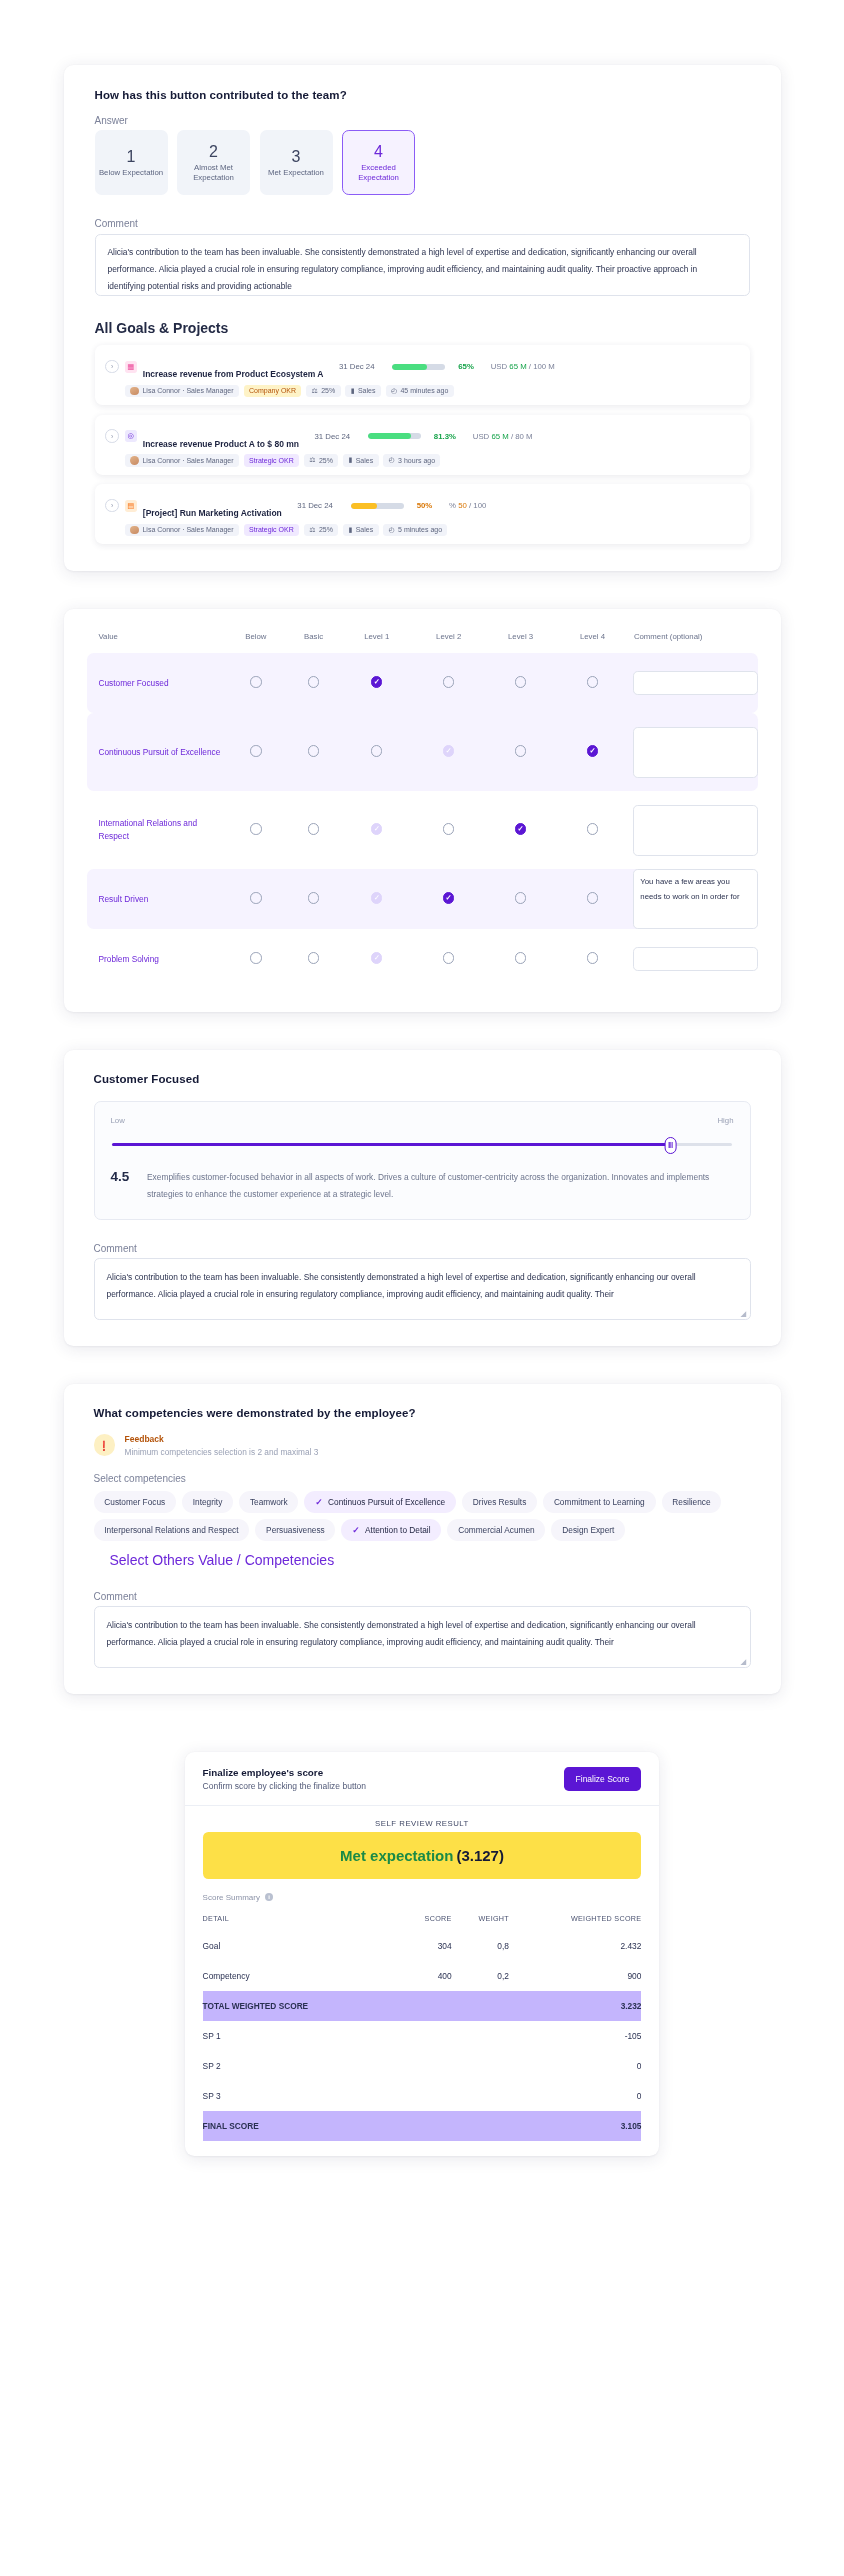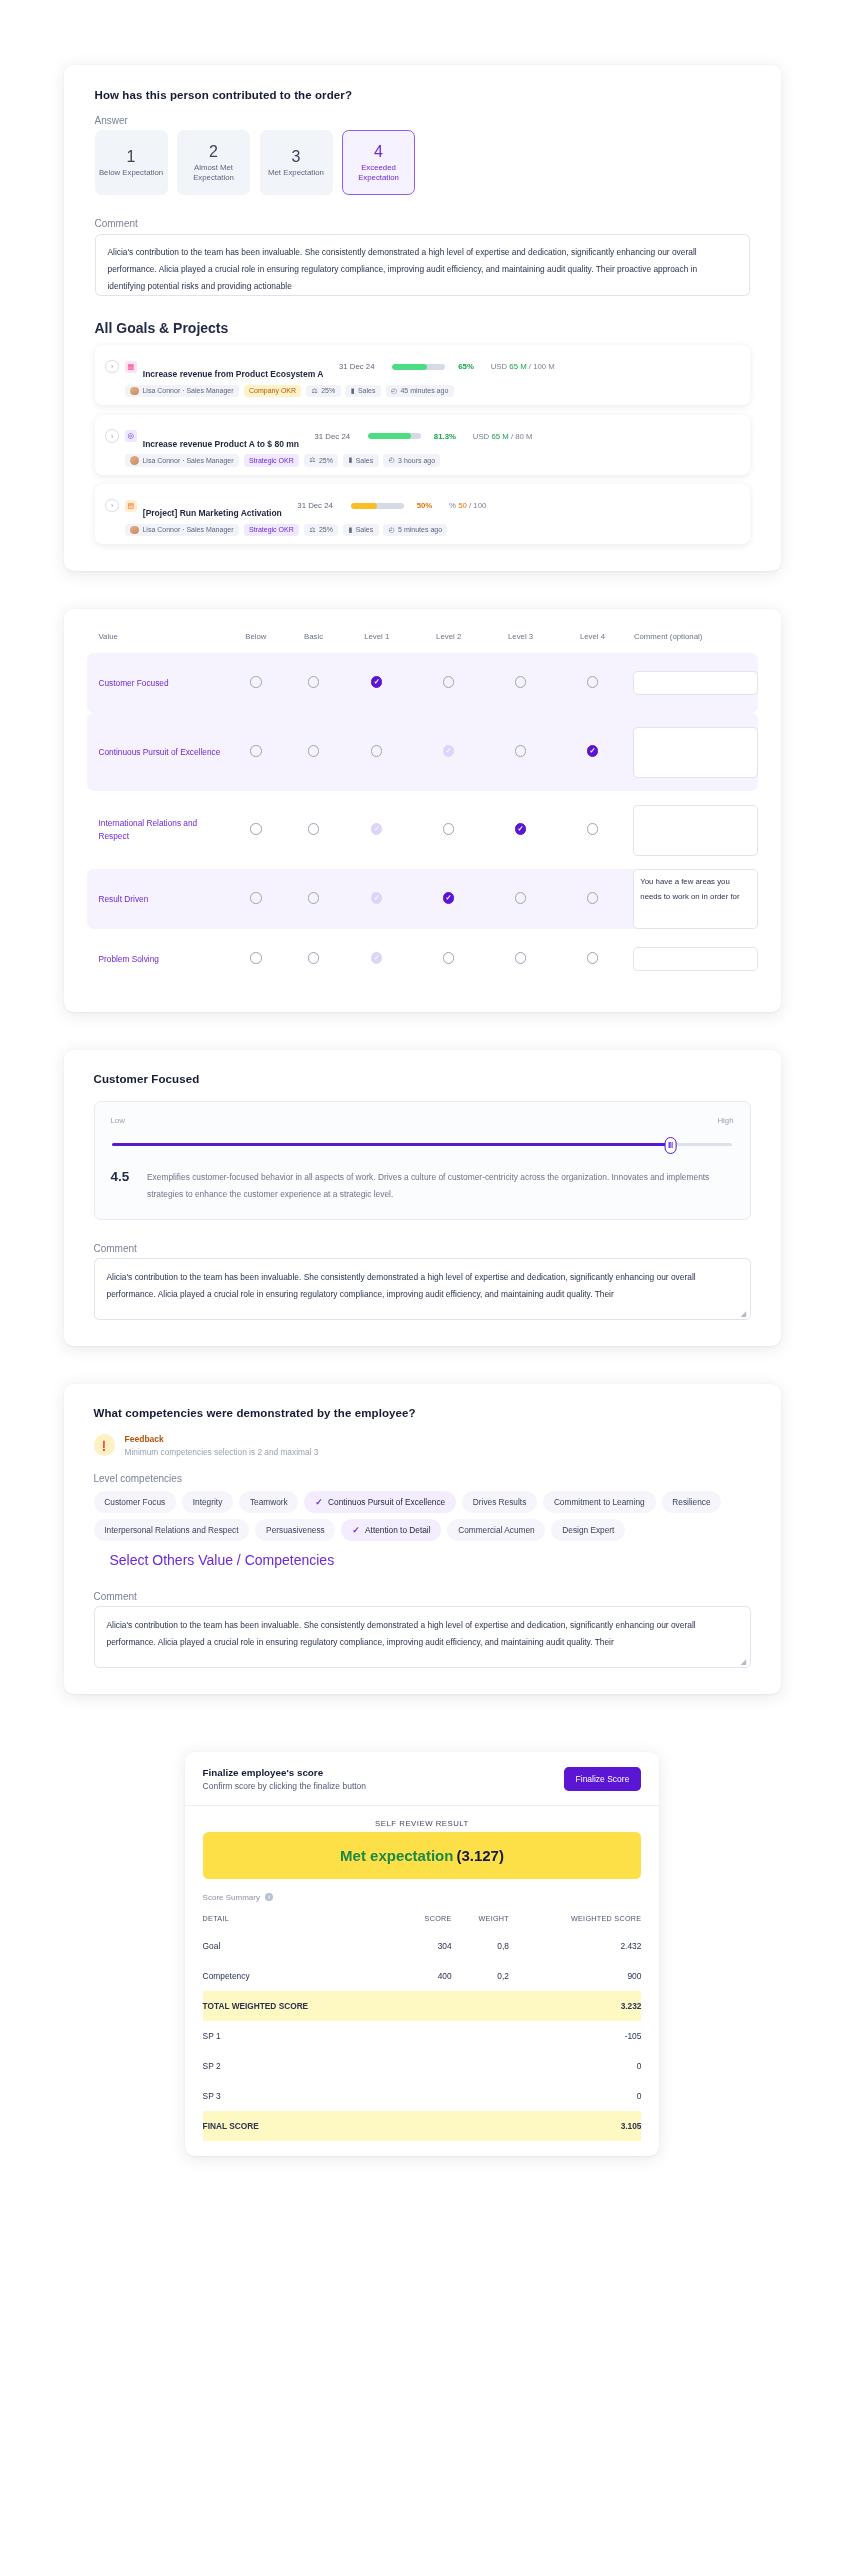--- a/index.html
+++ b/index.html
@@ -248,31 +248,31 @@
   table.sum { width: 100%; border-collapse: collapse; }
   table.sum th {
     font-size: 7.2px; font-weight: 400; color: #4a5270;
     letter-spacing: 0.3px; text-align: right; padding: 8px 0 8px 0;
   }
   table.sum th:first-child { text-align: left; }
   table.sum td {
     font-size: 8.4px; color: #2a3152; text-align: right; padding: 10px 0;
   }
   table.sum td:first-child { text-align: left; }
-  tr.emph td { font-size: 8.3px; font-weight: 700; background: #fef9c3; }
+  tr.emph td { font-size: 8.3px; font-weight: 700; background: #c4b5fd; }
   tr.emph td:first-child { padding-left: 0; }
   td.neg { color: #e5342c; }
 </style>
 </head>
 <body>
 
 <div class="page">
 
   <section class="card" id="sec-contribution">
-    <h2 class="sec-title">How has this person contributed to the order?</h2>
+    <h2 class="sec-title">How has this button contributed to the team?</h2>
 
     <div style="margin-top:13.5px;">
       <div class="field-label">Answer</div>
       <div class="answer-row" id="answer-row">
           <div class="rating-box">
             <div class="num">1</div>
             <div class="lbl">Below Expectation</div>
           </div>
           <div class="rating-box">
             <div class="num">2</div>
@@ -521,21 +521,21 @@
     <h2 class="sec-title">What competencies were demonstrated by the employee?</h2>
 
     <div class="feedback">
       <div class="fb-icon">❗</div>
       <div>
         <div class="fb-title">Feedback</div>
         <div class="fb-sub">Minimum competencies selection is 2 and maximal 3</div>
       </div>
     </div>
 
-    <div class="field-label" style="margin-top:16px;">Level competencies</div>
+    <div class="field-label" style="margin-top:16px;">Select competencies</div>
     <div class="chips" id="chips">
         <div class="chip">
           <span>Customer Focus</span>
         </div>
         <div class="chip">
           <span>Integrity</span>
         </div>
         <div class="chip">
           <span>Teamwork</span>
         </div>

